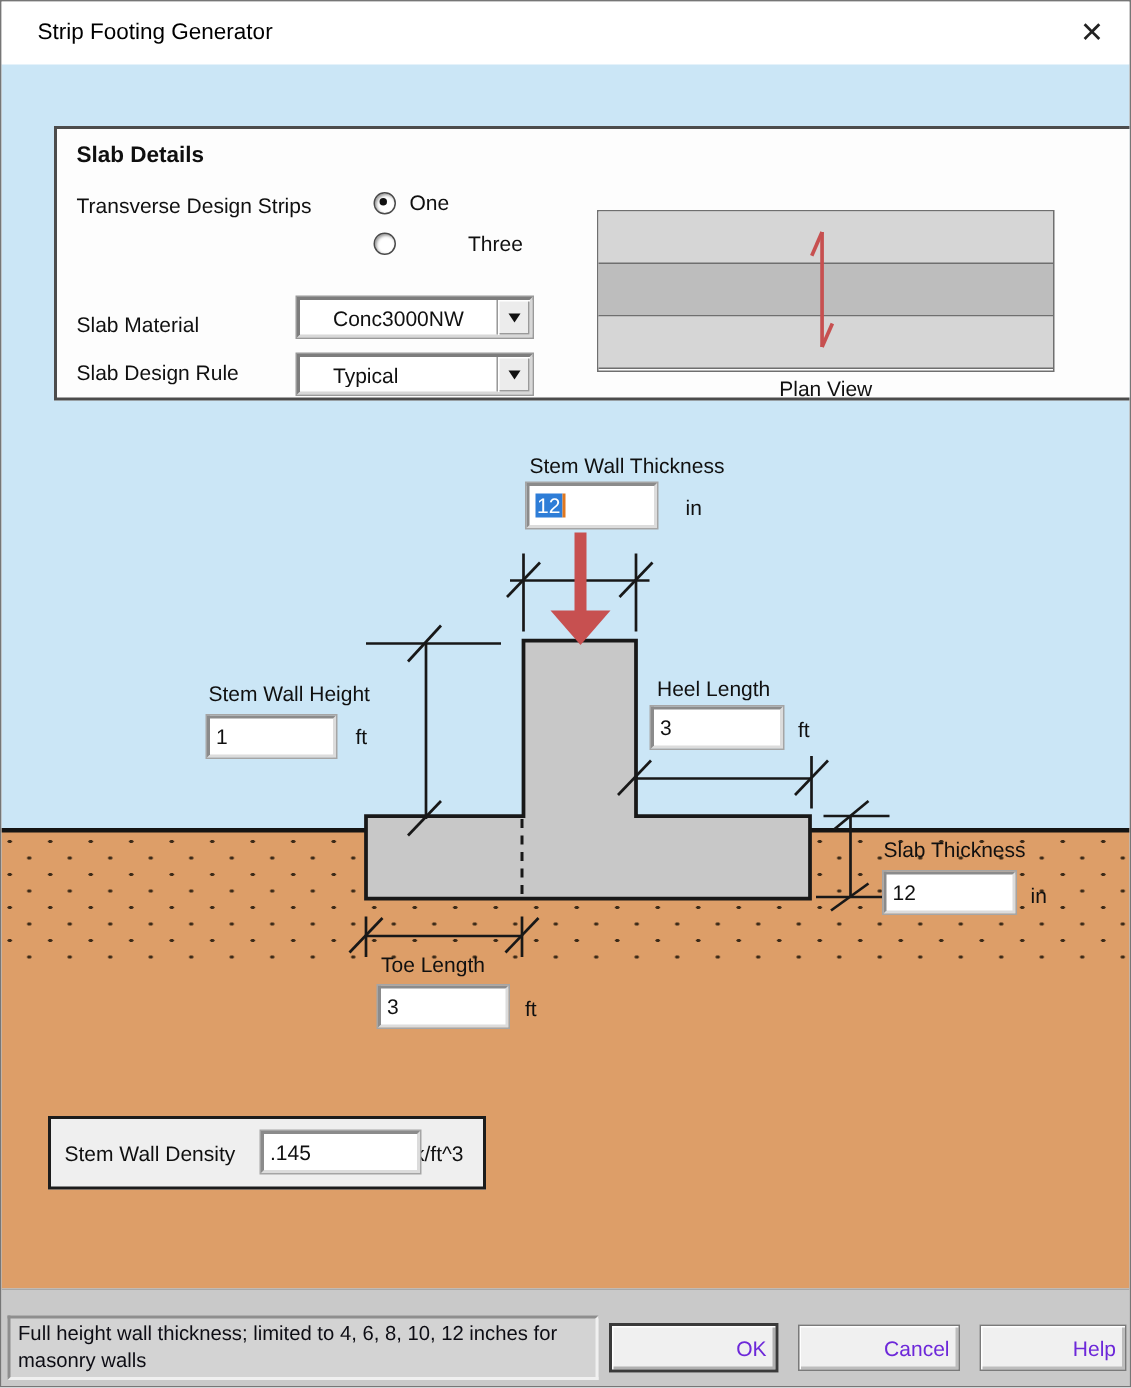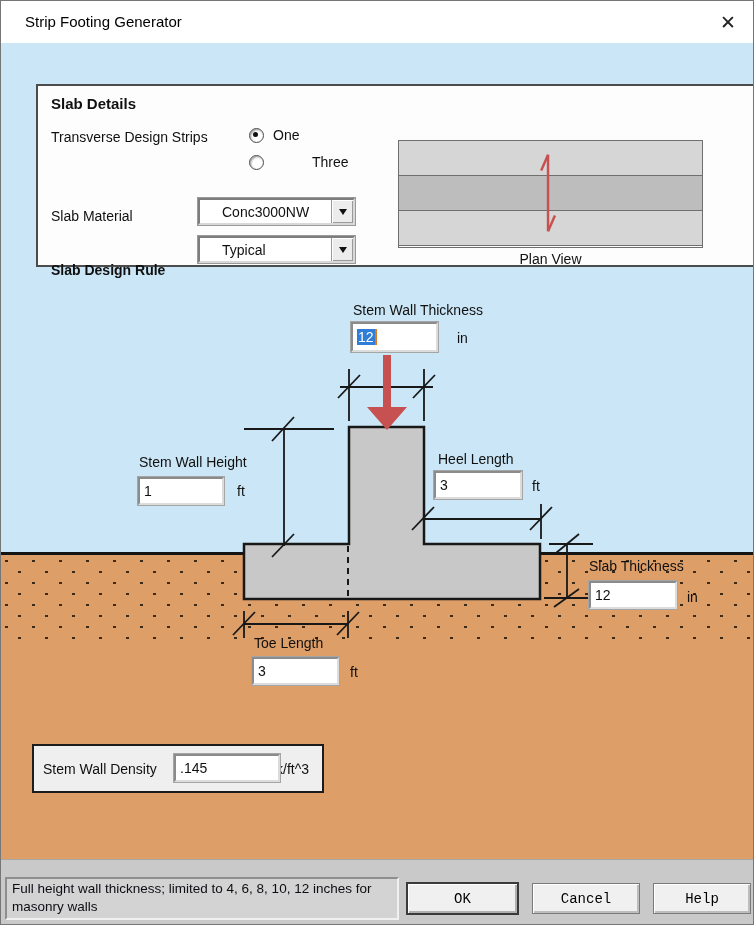--- a/index.html
+++ b/index.html
@@ -61,23 +61,23 @@
   .density{position:absolute;left:31px;top:743px;width:292px;height:49px;background:#efefef;
     border:2px solid #1c1c1c;box-sizing:border-box;z-index:10;}
   .density .dlab{position:absolute;left:9px;top:15px;font-size:14px;}
   .density input.field{position:absolute;left:140px;top:8px;width:106px;}
   .density .dunit{position:absolute;left:242px;top:15px;font-size:14px;}
   
   .bottombar{position:absolute;left:0;top:858px;width:100%;height:65px;background:#c9c9c9;border-top:1px solid #a8a8a8;z-index:10;}
   .statusbox{position:absolute;left:4px;top:17px;width:394px;height:43px;background:#d3d3d3;
     border:2px solid;border-color:#8e8e8e #f0f0f0 #f0f0f0 #8e8e8e;box-sizing:border-box;
     font-size:13.5px;line-height:18px;padding:1px 5px;color:#0d0d14;}
-  .btn{position:absolute;top:22px;height:33px;background:#f0f0f0;font-family:Liberation Mono, monospace;
-    font-size:14px;color:#000000;cursor:pointer;border:1px solid #7a7a7a;
-    box-shadow:inset 1px 1px 0 #ffffff, inset -2px -2px 0 #bdbdbd;box-sizing:border-box;}
+  .btn{position:absolute;top:22px;height:33px;background:#f0f0f0;font-family:Liberation Sans, sans-serif;
+    font-size:14px;color:#6d28d9;cursor:pointer;border:1px solid #7a7a7a;
+    box-shadow:inset 1px 1px 0 #ffffff, inset -2px -2px 0 #bdbdbd;box-sizing:border-box;text-align:right;}
   .btn.default{border:2px solid #3a3a3a;box-shadow:inset 1px 1px 0 #ffffff, inset -2px -2px 0 #b0b0b0;}
 </style>
 </head>
 <body>
 
 <div class="window">
 
   <div class="titlebar">
     <span class="title">Strip Footing Generator</span>
     <button class="close-btn"><span>✕</span></button>
@@ -101,21 +101,21 @@
     </div>
 
     <div class="plabel" style="left:13px;top:122px;">Slab Material</div>
     <div class="dropdown" style="left:160px;top:112px;">
       <span class="dval">Conc3000NW</span>
       <span class="dd-btn">
           <span class="dd-arrow"></span>
         </span>
     </div>
 
-    <div class="plabel" style="left:13px;top:176px;font-weight:bold;">Slab Design Rule</div>
+    <div class="plabel" style="left:13px;top:154px;">Slab Design Rule</div>
     <div class="dropdown" style="left:160px;top:150px;">
       <span class="dval">Typical</span>
       <span class="dd-btn">
           <span class="dd-arrow"></span>
         </span>
     </div>
 
     <div class="plan">
       <div class="band"></div>
       <div class="band mid"></div>

